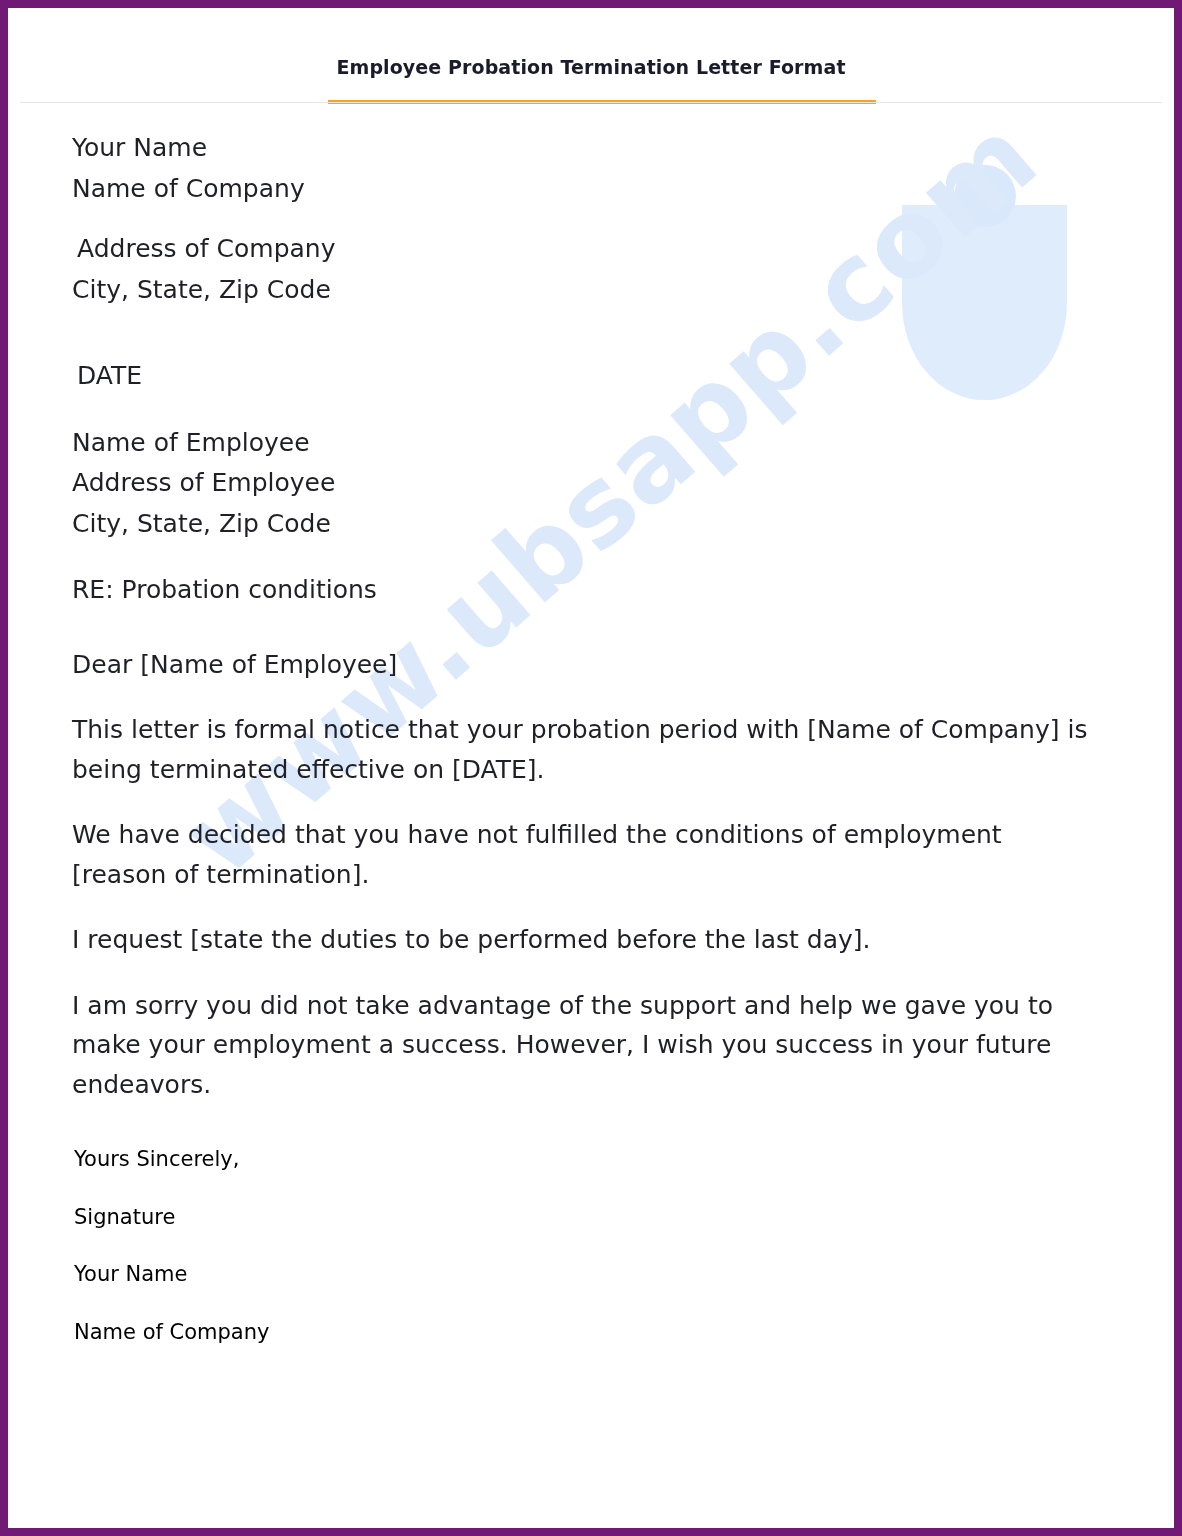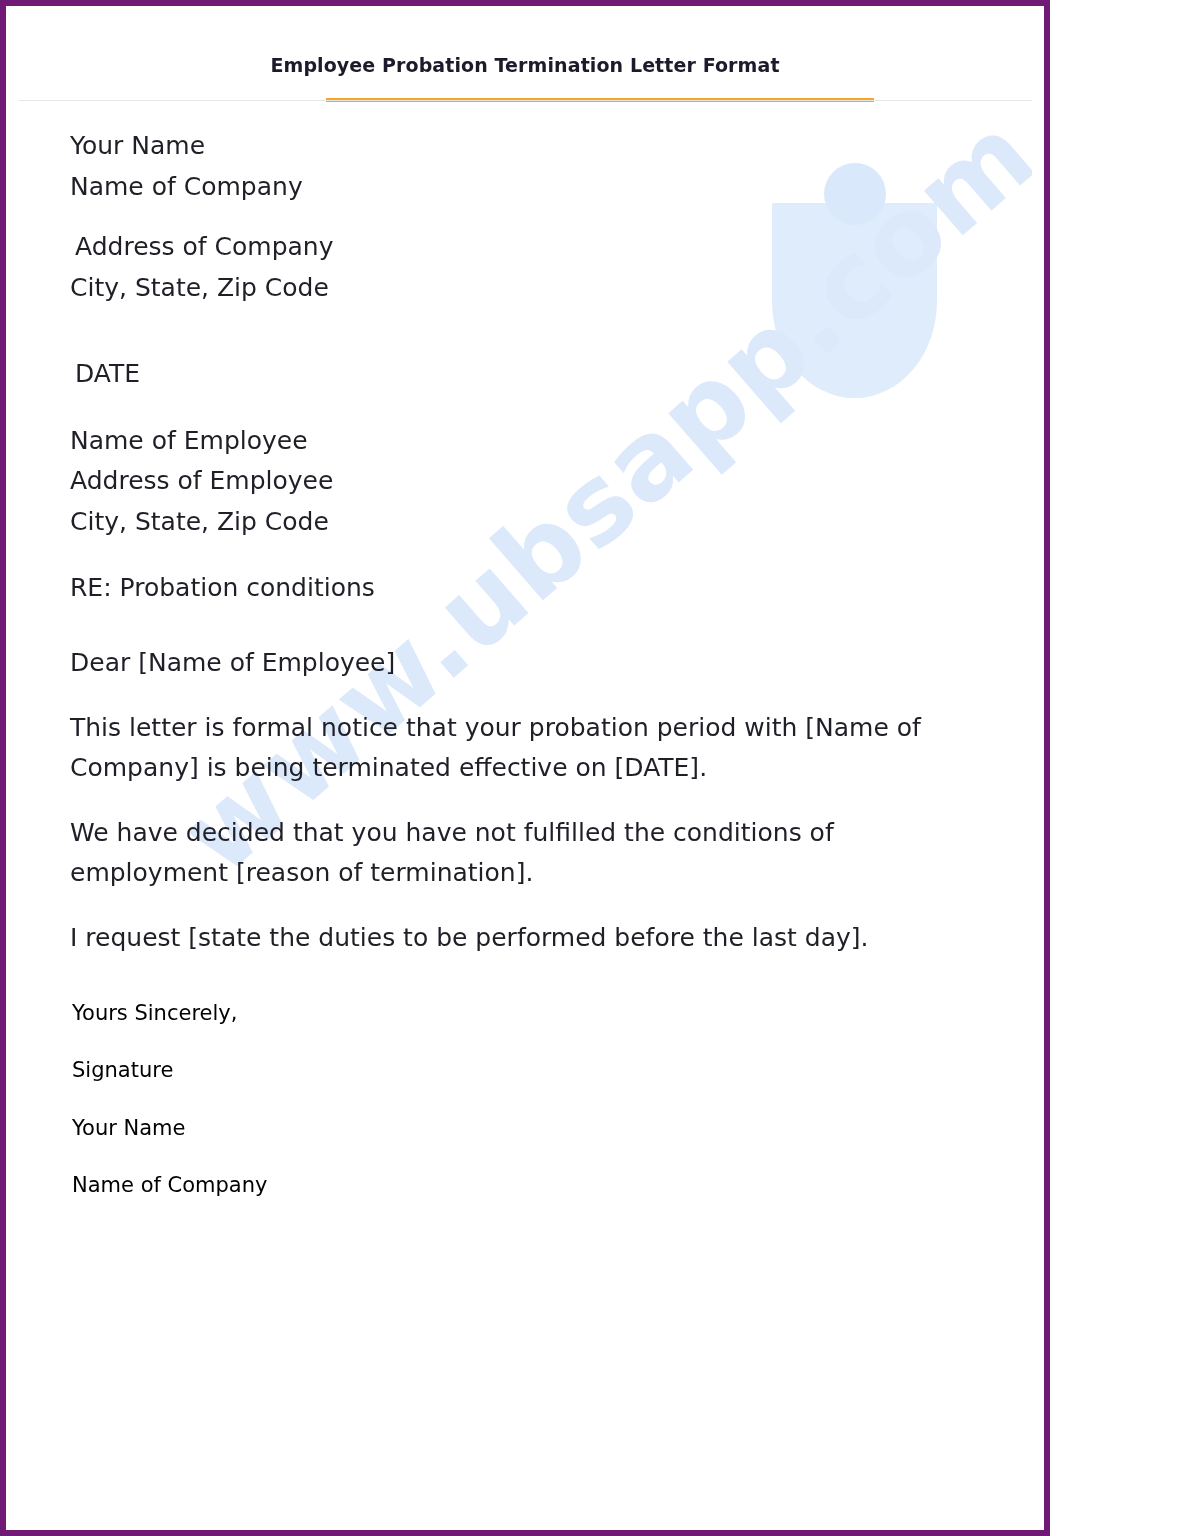--- a/index.html
+++ b/index.html
@@ -7,24 +7,24 @@
     padding: 0;
     background: #ffffff;
   }
   body {
     width: 1182px;
     height: 1536px;
     font-family: "DejaVu Sans", sans-serif;
   }
   .page {
     position: relative;
-    width: 1050px;
+    width: 1182px;
     height: 1536px;
     box-sizing: border-box;
-    border: 6px solid #701a75;
+    border: 8px solid #701a75;
     background: #ffffff;
     overflow: hidden;
   }
   .sheet {
     position: absolute;
     inset: 12px;
     background: #ffffff;
     overflow: hidden;
   }
   .doc-title {
@@ -198,20 +198,21 @@
 
       <div class="spacer-md"></div>
       <p class="line">RE: Probation conditions</p>
 
       <div class="spacer-lg"></div>
       <p class="para">Dear [Name of Employee]</p>
 
       <p class="para">This letter is formal notice that your probation period with [Name of Company] is being terminated effective on [DATE].</p>
       <p class="para">We have decided that you have not fulfilled the conditions of employment [reason of termination].</p>
       <p class="para">I request [state the duties to be performed before the last day].</p>
+      <p class="para">I am sorry you did not take advantage of the support and help we gave you to make your employment a success. However, I wish you success in your future endeavors.</p>
 
       <div class="spacer-sm"></div>
       <p class="closing">Yours Sincerely,</p>
       <p class="closing">Signature</p>
       <p class="closing">Your Name</p>
       <p class="closing last">Name of Company</p>
     </div>
 
   </div>
 </div>

